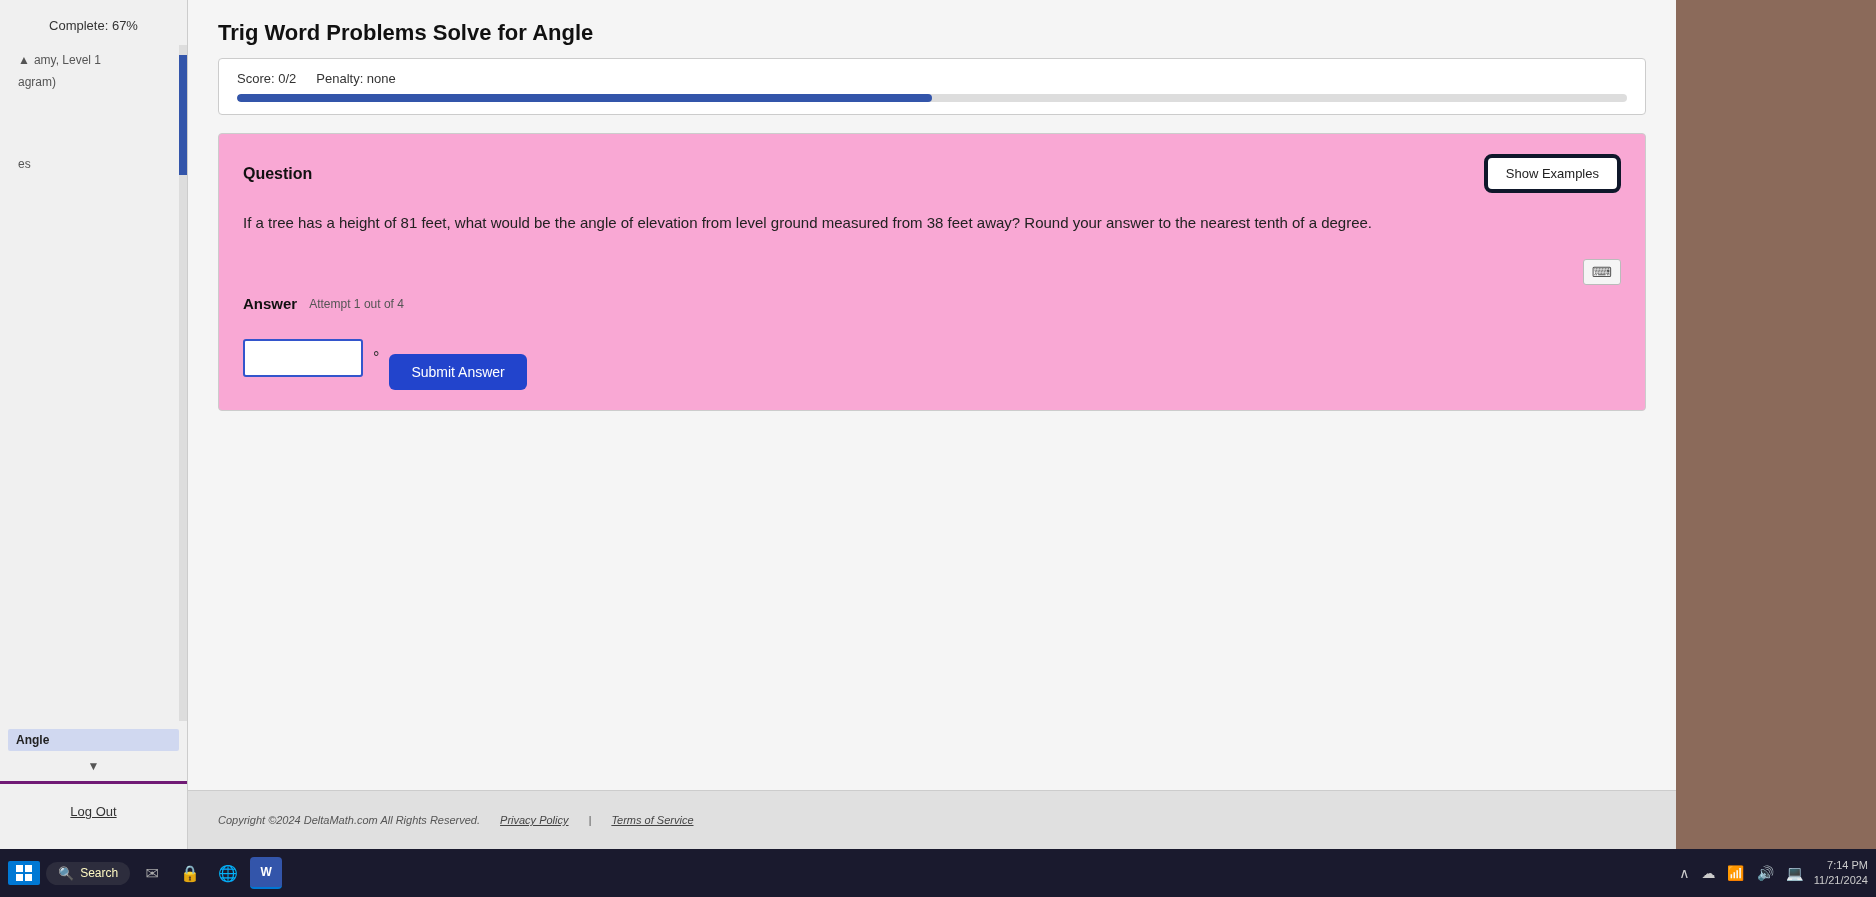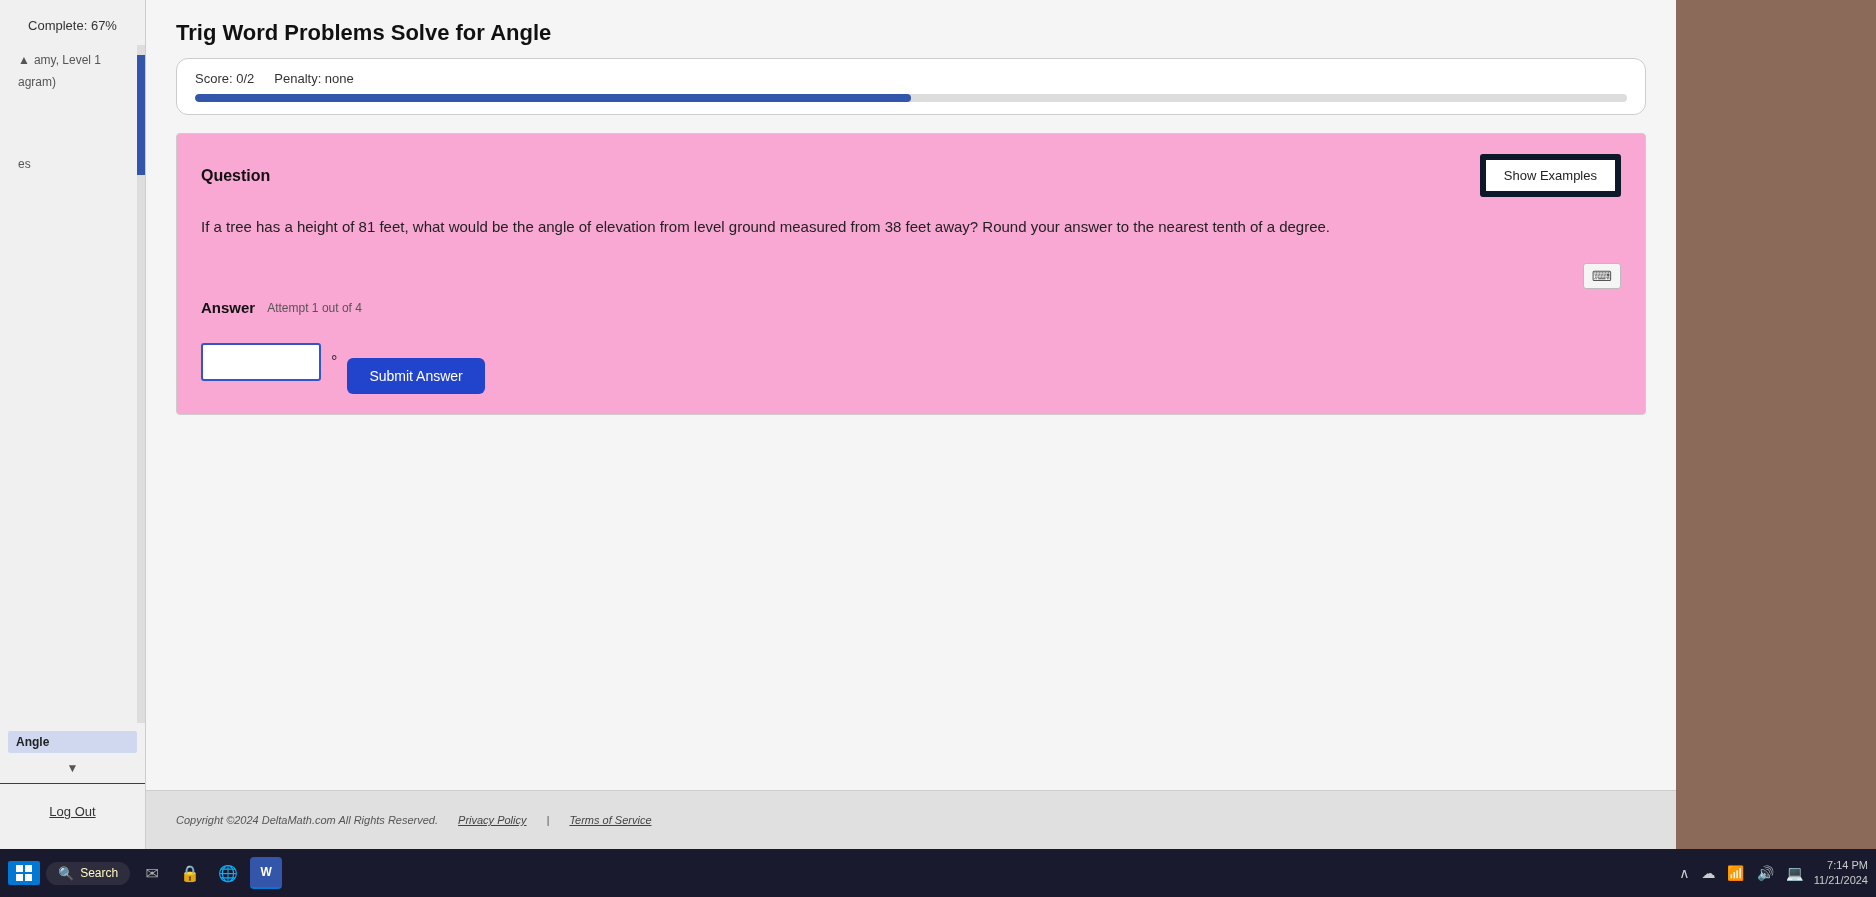--- a/index.html
+++ b/index.html
@@ -15,21 +15,21 @@
 
     
     .screen {
       display: flex;
       flex: 1;
       height: 100%;
     }
 
     
     .sidebar {
-      width: 146px;
+      width: 188px;
       background: #f0f0f0;
       border-right: 1px solid #ccc;
       display: flex;
       flex-direction: column;
       padding: 10px 0;
       flex-shrink: 0;
     }
 
     .sidebar-complete {
       text-align: center;
@@ -65,21 +65,21 @@
     .sidebar-scrollbar-thumb {
       width: 8px;
       height: 120px;
       background: #3355aa;
       position: absolute;
       top: 10px;
     }
 
     .sidebar-bottom {
       padding: 12px 10px;
-      border-top: 1px solid #701a75;
+      border-top: 3px solid #701a75;
     }
 
     .sidebar-active-item {
       background: #d0d8f0;
       font-weight: bold;
       font-size: 12px;
       padding: 4px 8px;
       border-radius: 2px;
       color: #222;
     }
@@ -115,21 +115,21 @@
       font-size: 22px;
       font-weight: bold;
       color: #111;
       margin-bottom: 12px;
     }
 
     
     .score-box {
       background: #fff;
       border: 1px solid #ccc;
-      border-radius: 12px;
+      border-radius: 4px;
       padding: 12px 18px;
       margin-bottom: 18px;
     }
 
     .score-line {
       display: flex;
       align-items: center;
       gap: 20px;
       font-size: 13px;
       color: #333;
@@ -165,26 +165,26 @@
       margin-bottom: 18px;
     }
 
     .question-label {
       font-size: 16px;
       font-weight: bold;
       color: #111;
     }
 
     .show-examples-btn {
-      border: 6px solid #0f172a;
+      border: 4px solid #0f172a;
       background: #fff;
       padding: 8px 18px;
       font-size: 13px;
       cursor: pointer;
-      border-radius: 3px;
+      border-radius: 8px;
       color: #222;
     }
 
     .question-text {
       font-size: 15px;
       color: #222;
       line-height: 1.6;
       margin-bottom: 24px;
     }
 

